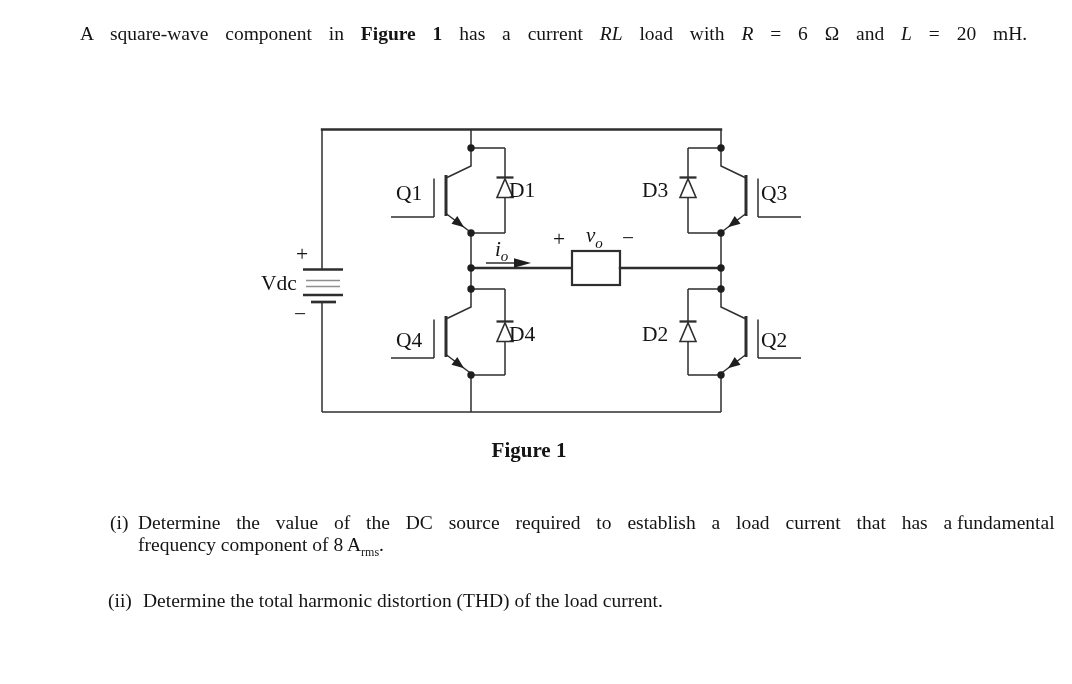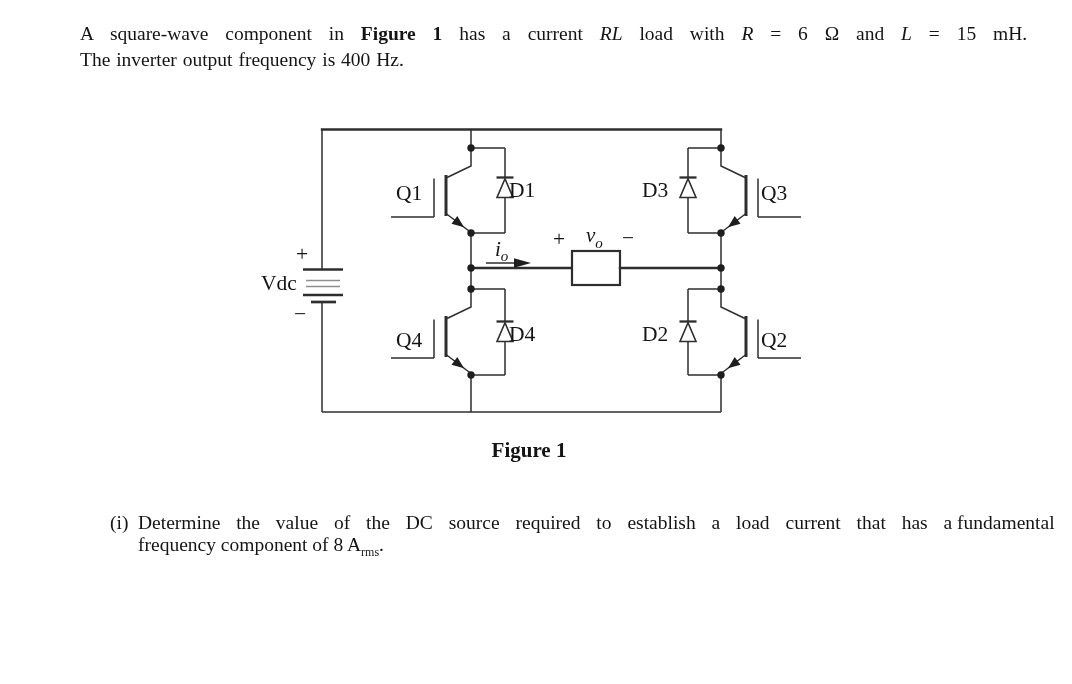--- a/index.html
+++ b/index.html
@@ -164,27 +164,30 @@
   <div class="para">
     <div class="pl1">
       <span>A square-wave component in</span>
       <b>Figure 1</b>
       <span>has a current</span>
       <i>RL</i>
       <span>load with</span>
       <i>R</i>
       <span>= 6 Ω and</span>
       <i>L</i>
-      <span>= 15 mH.</span>
+      <span>= 20 mH.</span>
     </div>
-    <div class="pl2">The inverter output frequency is 400 Hz.</div>
   </div>
 
   <div class="q qi">
     <span class="qm">(i)</span>
     <span class="qc">
       <span class="ql1">Determine the value of the DC source required to establish a load current that has a</span>
       <span class="ql2"><span>fundamental frequency component of 8 A</span><sub class="rms">rms</sub><span>.</span></span>
     </span>
   </div>
 
+  <div class="q qii">
+    <span class="qm">(ii)</span>
+    <span class="qc">Determine the total harmonic distortion (THD) of the load current.</span>
+  </div>
 
 </div>
 
 </body></html>

